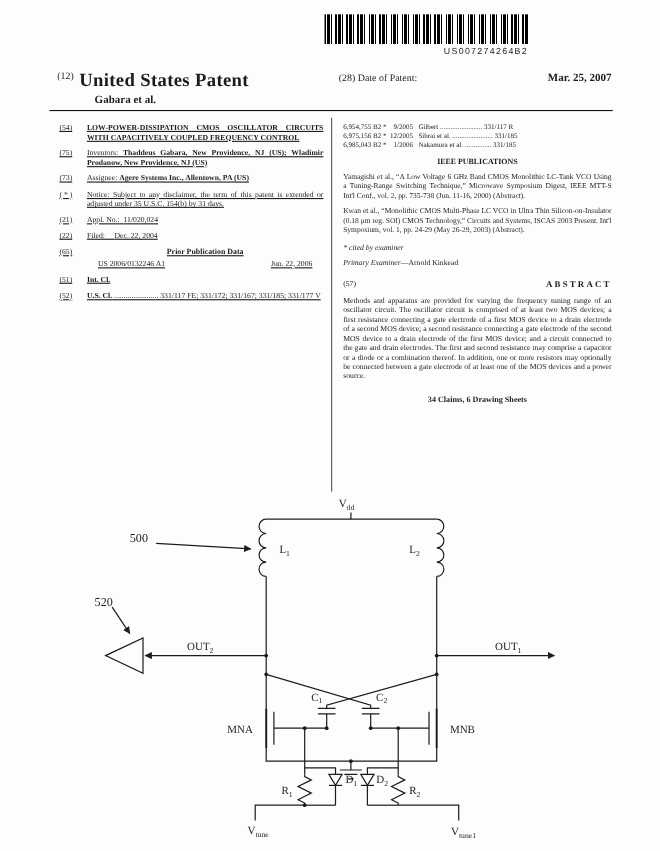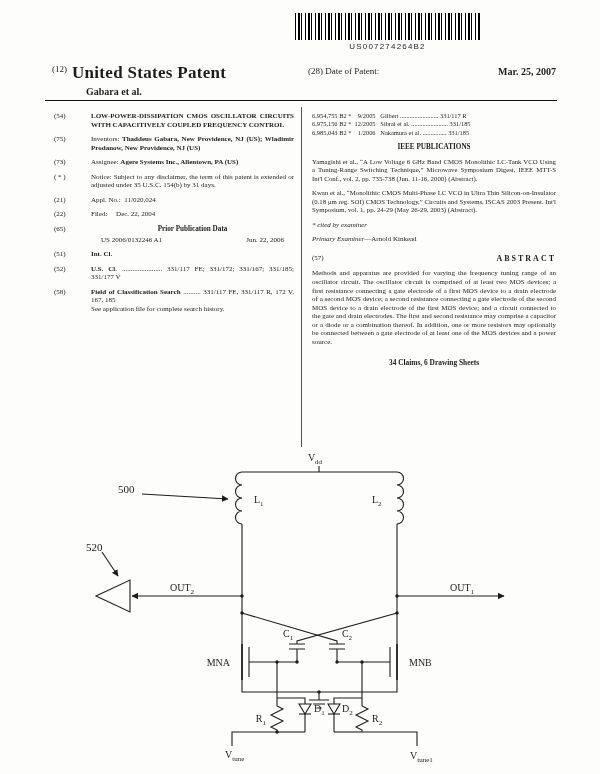--- a/index.html
+++ b/index.html
@@ -10,36 +10,36 @@
   .abs{position:absolute;}
   
   .barcode-wrap{left:295px;top:13px;width:185px;text-align:center;}
   .barcode{
     width:185px;height:27px;
     background:repeating-linear-gradient(90deg,
       #000 0px,#000 1.4px,#fff 1.4px,#fff 2.6px,
       #000 2.6px,#000 5px,#fff 5px,#fff 6.2px,
       #000 6.2px,#000 7.2px,#fff 7.2px,#fff 10px);
   }
-  .barcode-num{font-family:"Liberation Sans",sans-serif;font-size:8px;letter-spacing:1.2px;margin-top:2px;}
+  .barcode-num{font-family:"Liberation Sans",sans-serif;font-size:8px;letter-spacing:1.2px;margin-top:2px;text-align:right;}
   
   .hdr-left{left:52px;top:63px;}
   .hdr-kind{font-size:9px;vertical-align:6px;margin-right:5px;}
   .hdr-title{font-size:17px;font-weight:bold;letter-spacing:.3px;}
   .hdr-inventor{left:86px;top:86px;font-size:10px;font-weight:bold;}
   .hdr-right{left:308px;top:66px;width:248px;font-size:9px;}
   .hdr-right .row{display:flex;justify-content:space-between;margin-bottom:3px;}
   .hdr-right .val{font-weight:bold;font-size:10px;}
   .rule{left:45px;top:100px;width:512px;border-top:1.6px solid #111;height:0;}
   .vrule{left:301px;top:107px;width:1px;height:340px;background:#555;}
   
   .col{display:flex;flex-direction:column;gap:6px;font-size:7px;line-height:1.22;}
   .col-left{left:54px;top:112px;width:240px;}
   .col-right{left:312px;top:112px;width:244px;}
-  .item{display:flex;gap:20px;}
+  .item{display:flex;gap:8px;text-decoration:underline;}
   .tag{flex:0 0 17px;}
   .txt{flex:1;text-align:justify;}
   .bold{font-weight:bold;}
   .ital{font-style:italic;}
   .pre{white-space:pre;font-size:6.4px;line-height:1.3;}
   .pubrow{display:flex;justify-content:space-between;padding:0 10px;margin-top:2px;}
   .heading-sm{font-weight:bold;text-align:center;font-size:7.2px;}
   .subheading{text-align:center;font-size:6.8px;margin-top:2px;}
   .pubs{font-size:6.8px;text-align:justify;line-height:1.25;}
   .abstract-head{display:flex;gap:4px;margin-top:4px;}
@@ -112,27 +112,20 @@
     </div>
     <div class="item">
       <span class="tag">(51)</span>
       <div class="txt">
         <div class="bold">Int. Cl.</div>
       </div>
     </div>
     <div class="item">
       <span class="tag">(52)</span>
       <div class="txt"><span class="bold">U.S. Cl.</span> <span>....................... 331/117 FE; 331/172; 331/167; 331/185; 331/177 V</span></div>
-    </div>
-    <div class="item">
-      <span class="tag">(58)</span>
-      <div class="txt">
-        <span class="bold">Field of Classification Search</span> <span>.......... 331/117 FE, 331/117 R, 172 V, 167, 185</span>
-        <div>See application file for complete search history.</div>
-      </div>
     </div>
   </div>
 
   <div class="abs col col-right">
     <div>
       <div class="pre">6,954,755 B2 *    9/2005   Gilbert ........................ 331/117 R</div>
       <div class="pre">6,975,156 B2 *  12/2005   Sibrai et al. ....................... 331/185</div>
       <div class="pre">6,985,043 B2 *    1/2006   Nakamura et al. ............... 331/185</div>
     </div>
     <div class="heading-sm">IEEE PUBLICATIONS</div>

